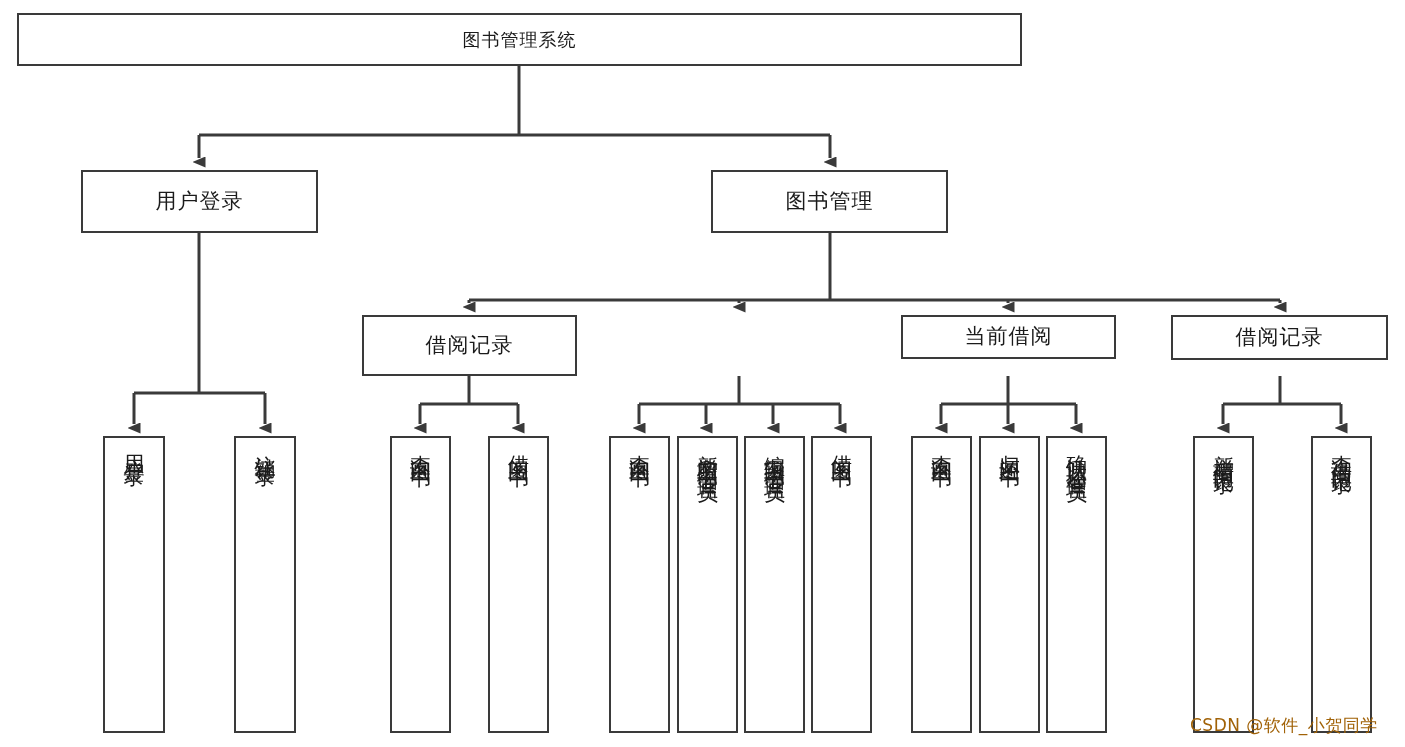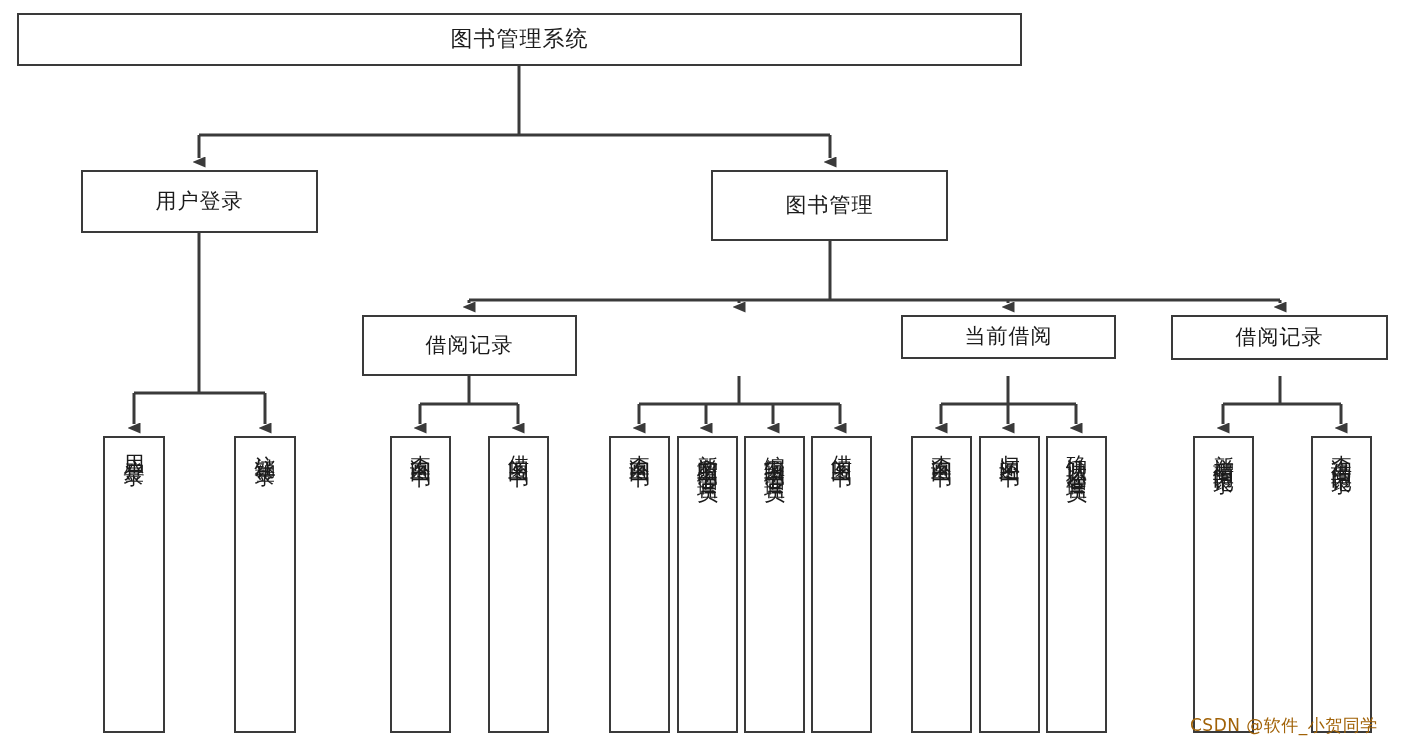--- a/index.html
+++ b/index.html
@@ -35,21 +35,21 @@
     align-items: center;
     justify-content: center;
     color: #1b1b1b;
   }
   .node.horiz {
     font-size: 21px;
     letter-spacing: 1px;
     line-height: 1.2;
   }
   .node.root {
-    font-size: 22px;
+    font-size: 18px;
   }
   .node.vert {
     align-items: flex-start;
     justify-content: center;
     padding-top: 0;
   }
   .node.vert .vlabel {
     writing-mode: vertical-rl;
     text-orientation: upright;
     font-size: 21px;
@@ -126,21 +126,21 @@
       <path d="M1223,404 L1341,404"></path>
       <path d="M1223,404 L1223,424" marker-end="url(#arrow)"></path>
       <path d="M1341,404 L1341,424" marker-end="url(#arrow)"></path>
     </g>
   </svg>
 
   <div class="node horiz root" style="left:17px; top:13px; width:1005px; height:53px;">图书管理系统</div>
 
   <div class="node horiz" style="left:81px; top:170px; width:237px; height:63px;">用户登录</div>
 
-  <div class="node horiz" style="left:711px; top:170px; width:237px; height:71px;">图书管理</div>
+  <div class="node horiz" style="left:711px; top:170px; width:237px; height:63px;">图书管理</div>
 
   <div class="node horiz" style="left:362px; top:315px; width:215px; height:61px;">借阅记录</div>
 
 
   <div class="node horiz" style="left:901px; top:315px; width:215px; height:44px;">当前借阅</div>
 
   <div class="node horiz" style="left:1171px; top:315px; width:217px; height:45px;">借阅记录</div>
 
   <div class="node vert vcenter" style="left:103px; top:436px; width:62px; height:297px;">
     <span class="vlabel">用户登录</span>

